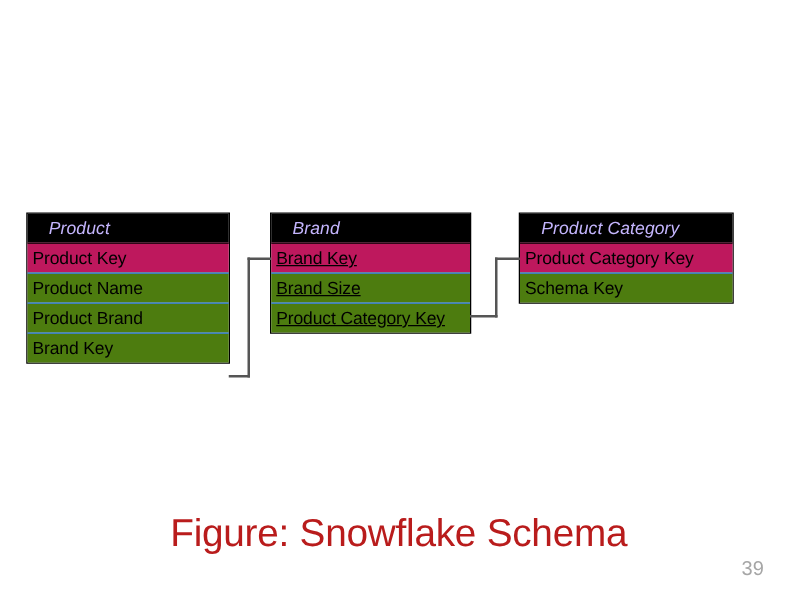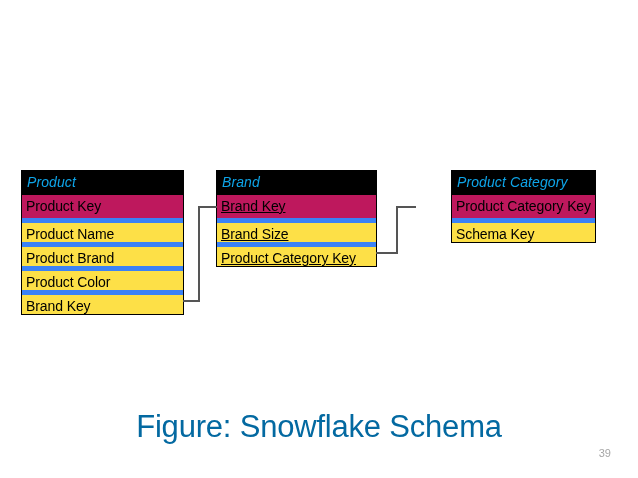--- a/index.html
+++ b/index.html
@@ -26,57 +26,57 @@
   
   .entity {
     position: absolute;
     box-sizing: border-box;
     background: #ffffff;
     border: 1px solid #000000;
   }
   .entity-title {
     box-sizing: border-box;
     background: #000000;
-    color: #0ea5e9;
+    color: #c4b5fd;
     font-style: italic;
     font-size: 14px;
     line-height: 22px;
     height: 23px;
-    padding: 0 5px;
+    padding: 0 17px;
     white-space: nowrap;
     overflow: hidden;
     letter-spacing: 0.1px;
   }
   .entity-row {
     box-sizing: border-box;
-    background: #fde047;
+    background: #4d7c0f;
     color: #000000;
     font-size: 14px;
     line-height: 22px;
     height: 24px;
     padding: 0 4px;
-    border-top: 5px solid #3b82f6;
+    border-top: 1px solid #3b82f6;
     white-space: nowrap;
     overflow: hidden;
     letter-spacing: -0.1px;
   }
   .entity-row.key {
     background: #be185d;
     border-top: 1px solid #000000;
   }
 
   
   #entity-product {
     left: 21px;  top: 170px;  width: 163px;
   }
   #entity-brand {
     left: 216px; top: 170px;  width: 161px; text-decoration: underline;
   }
   #entity-product-category {
-    left: 415px; top: 170px;  width: 145px; margin-left: 36px;
+    left: 415px; top: 170px;  width: 172px;
   }
 
   
   .connector {
     position: absolute;
     background: #555555;
   }
   .conn-h { height: 2px; }
   .conn-v { width: 2px; }
 
@@ -91,44 +91,43 @@
   #conn-b-seg3 { left: 396px; top: 206px; width: 20px; }      
 
   
   #figure-caption {
     position: absolute;
     left: 0;
     top: 409px;
     width: 638px;
     text-align: center;
     font-size: 31px;
-    color: #0369a1;
+    color: #b91c1c;
     letter-spacing: -0.2px;
   }
 
   
   #page-number {
     position: absolute;
     right: 27px;
     top: 447px;
-    font-size: 11px;
+    font-size: 16px;
     color: #a6a6a6;
   }
 </style>
 </head>
 <body>
 
 <div id="slide">
 
   <div class="entity" id="entity-product">
     <div class="entity-title">Product</div>
     <div class="entity-row key">Product Key</div>
     <div class="entity-row">Product Name</div>
     <div class="entity-row">Product Brand</div>
-    <div class="entity-row">Product Color</div>
     <div class="entity-row">Brand Key</div>
   </div>
 
   <div class="entity" id="entity-brand">
     <div class="entity-title">Brand</div>
     <div class="entity-row key">Brand Key</div>
     <div class="entity-row">Brand Size</div>
     <div class="entity-row">Product Category Key</div>
   </div>
 

